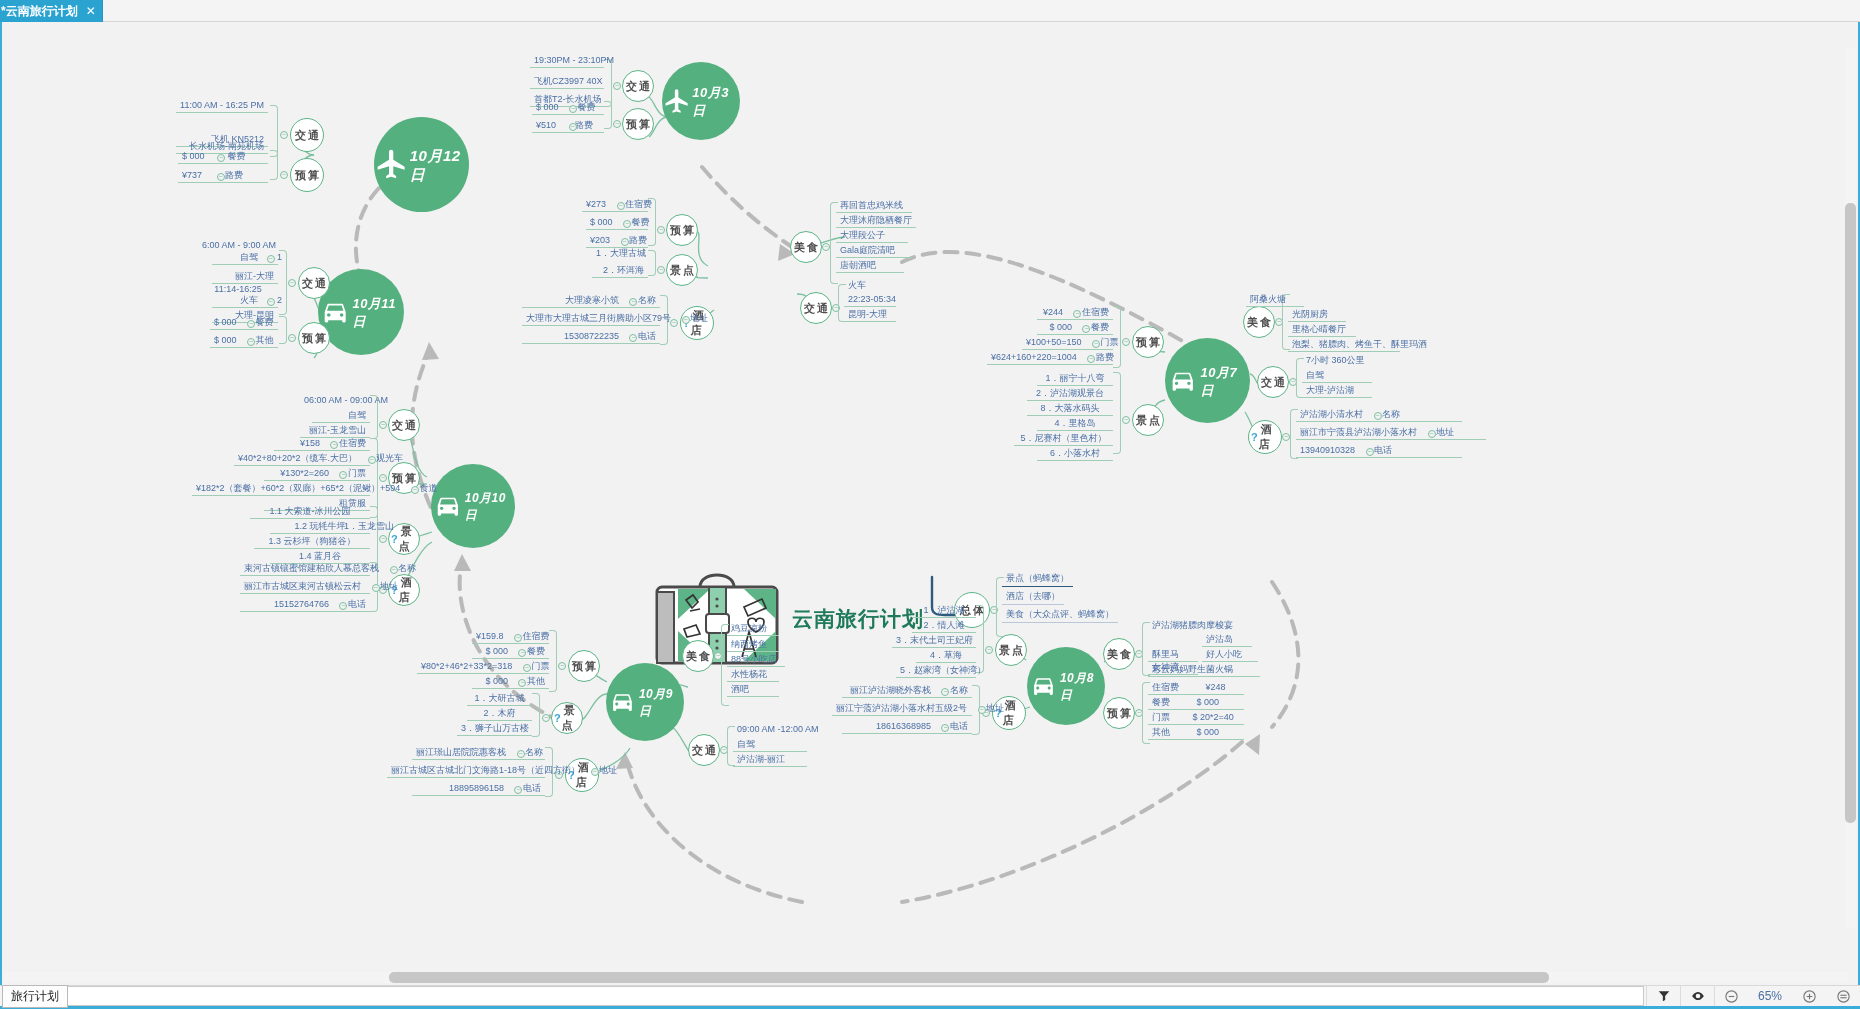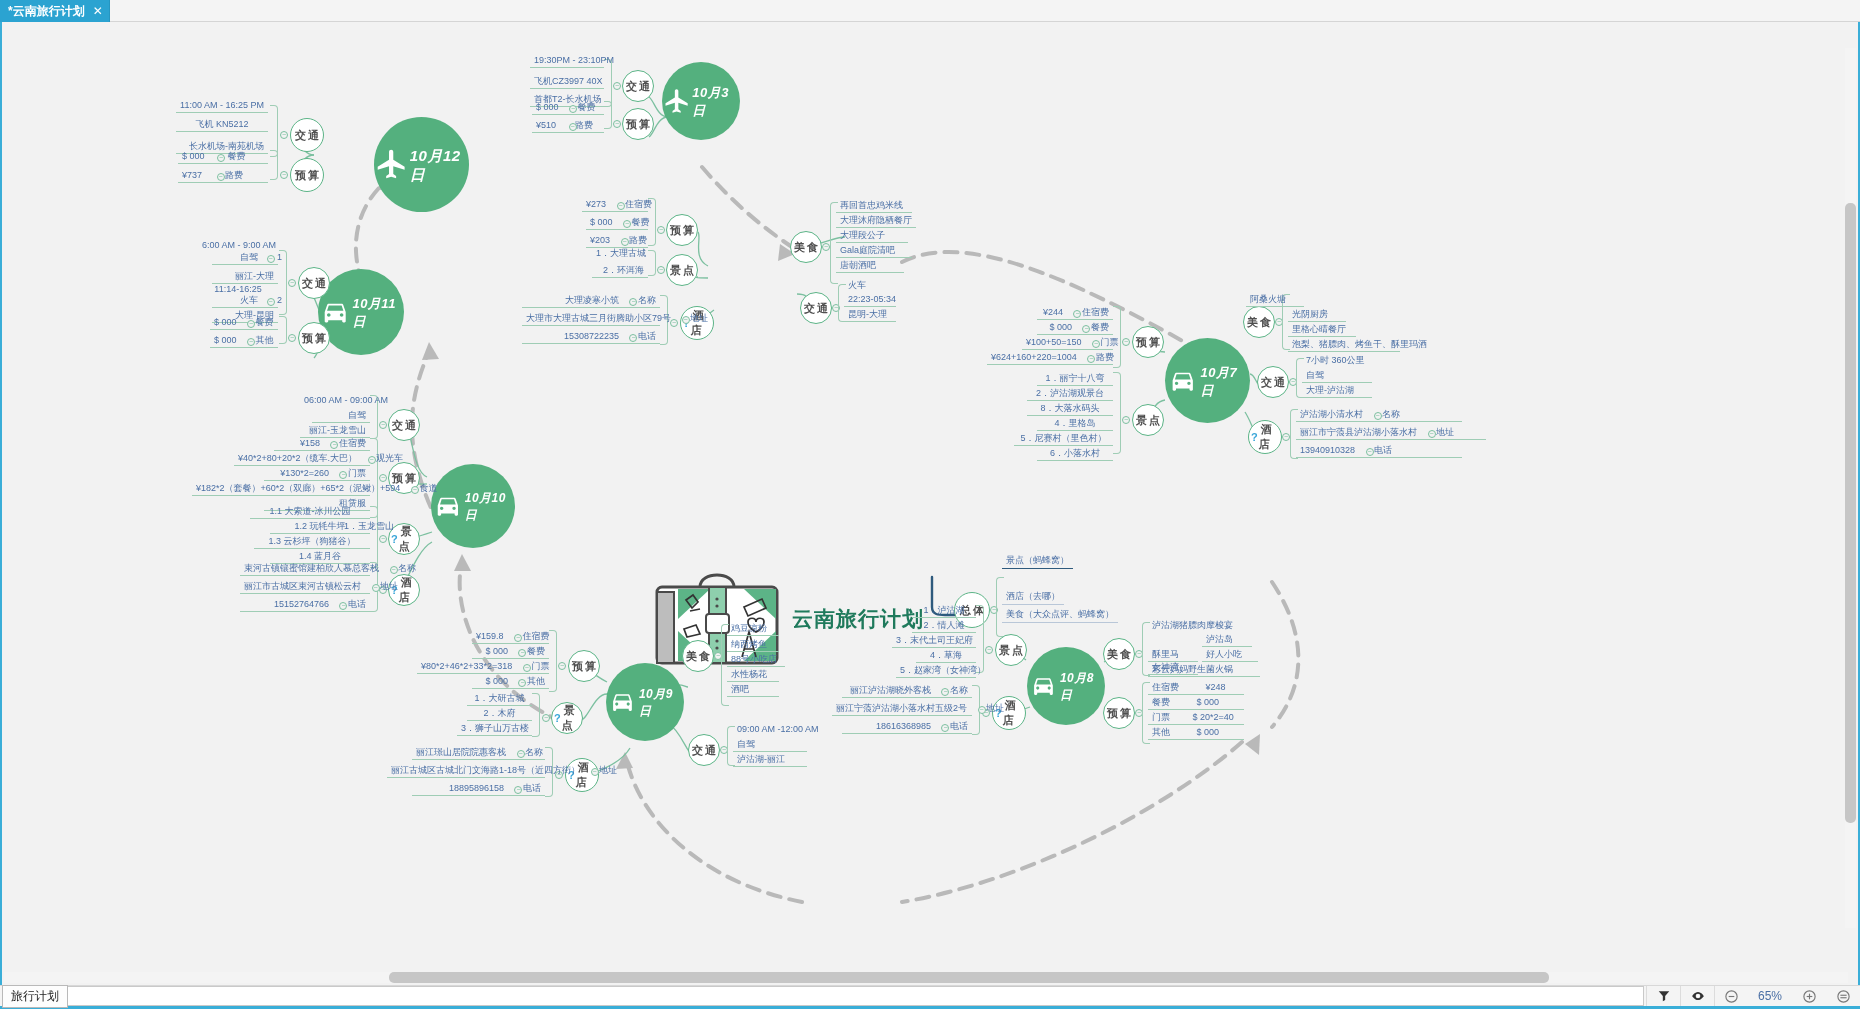--- a/index.html
+++ b/index.html
@@ -2,21 +2,21 @@
 <html><head>
 <meta charset="utf-8">
 <style>
   * { box-sizing: border-box; margin:0; padding:0; }
   html,body { width:1860px; height:1009px; overflow:hidden;
     font-family:"Liberation Sans","DejaVu Sans",sans-serif; background:#f2f2f2; }
 
   
   #titlebar { height:22px; background:#3aaed8; display:flex; align-items:stretch; }
   .tab { background:#2ba3d1; color:#fff; font-size:12px; font-weight:bold;
-         display:flex; align-items:center; padding:0 6px 0 8px; gap:8px;
+         display:flex; align-items:center; padding:0 6px 0 1px; gap:8px;
          border-right:1px solid #2596c1; }
   .tab .close { font-size:12px; font-weight:normal; }
   #tab-rest { flex:1; background:#f4f4f4; border-bottom:1px solid #d5d5d5; }
 
   #canvas-wrap { position:relative; width:1860px; height:963px; background:#f2f2f2;
                  border-left:2px solid #3aaed8; border-right:2px solid #3aaed8; overflow:hidden; }
   #canvas { position:absolute; inset:0; }
 
   
   #statusbar { position:absolute; left:0; bottom:0; width:1860px; height:24px;
@@ -168,37 +168,37 @@
     <div id="center-title" style="left:790px;top:583px;">云南旅行计划</div>
 
     <svg class="curve" style="left:925px;top:545px;width:130px;height:70px;">
       <path d="M5,10 L5,40 C5,48 12,48 18,48 L36,48" fill="none" stroke="#2e5a7d" stroke-width="2.4" stroke-linecap="round"></path>
     </svg>
     <div class="cat" style="left:952px;top:570px;width:36px;height:36px;border-color:#5cb487;">
       <span>总体</span>
     </div>
     <span class="minus" style="left:988px;top:584px;">−</span>
     <div class="bracket" style="left:994px;top:555px;width:8px;height:60px;"></div>
-    <div class="oleaf" style="left:1000px;top:532px;border-color:#2e5a7d;">景点（蚂蜂窝）</div>
+    <div class="oleaf" style="left:1000px;top:550px;border-color:#2e5a7d;">景点（蚂蜂窝）</div>
     <div class="oleaf" style="left:1000px;top:568px;">酒店（去哪）</div>
     <div class="oleaf" style="left:1000px;top:586px;">美食（大众点评、蚂蜂窝）</div>
 
     <div class="dnode" style="left:372px;top:95px;width:95px;height:95px;">
       <svg width="40" height="34" viewBox="0 0 24 24">
         <path fill="#fff" d="M21 16v-2l-8-5V3.5C13 2.67 12.33 2 11.5 2S10 2.67 10 3.5V9l-8 5v2l8-2.5V19l-2 1.5V22l3.5-1 3.5 1v-1.5L13 19v-5.5l8 2.5z"></path>
       </svg>
       <span class="dlabel">10月12日</span>
     </div>
     <div class="cat" style="left:288px;top:96px;width:34px;height:34px;">
       <span>交通</span>
       </div>
     <span class="minus" style="left:278px;top:109px;">−</span>
     <div class="bracketR" style="left:268px;top:83px;width:8px;height:52px;"></div>
     <div class="leaf" style="left:174px;top:78px;width:92px;">11:00 AM - 16:25 PM</div>
-    <div class="leaf" style="left:174px;top:97px;width:92px;text-align:center;">飞机 KN5212</div>
+    <div class="leaf" style="left:174px;top:112px;width:92px;">飞机 KN5212</div>
     <div class="leaf" style="left:174px;top:119px;width:92px;">长水机场-南苑机场</div>
 
     <div class="cat" style="left:288px;top:136px;width:34px;height:34px;">
       <span>预算</span>
       </div>
     <span class="minus" style="left:278px;top:149px;">−</span>
     <div class="bracketR" style="left:268px;top:128px;width:8px;height:30px;"></div>
     <div class="leaf" style="left:176px;top:129px;width:90px;text-align:left;">
       <span>$ 000</span>
       <span class="minus" style="position:relative;left:10px;top:1px;display:inline-block;">−</span>

